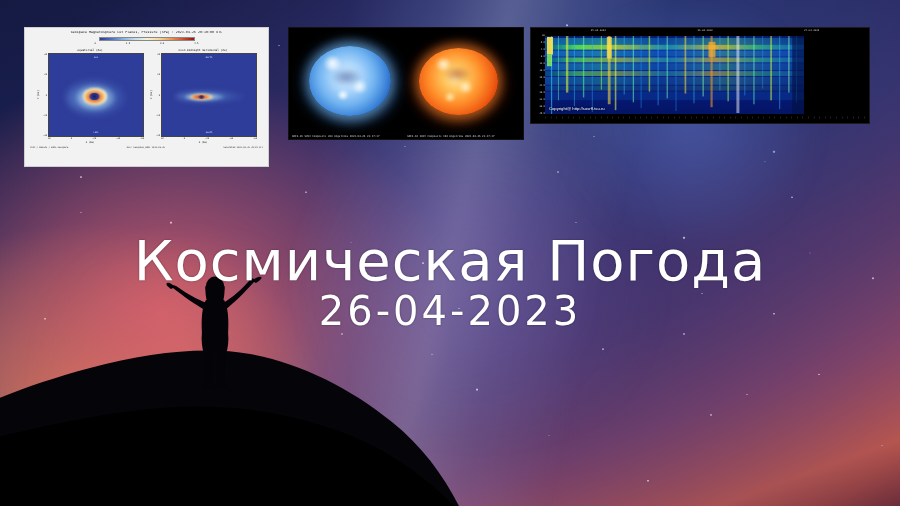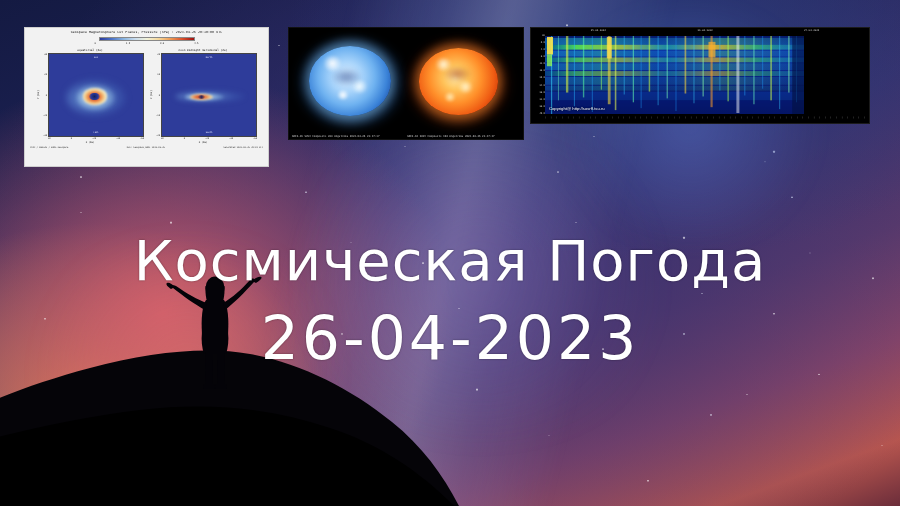--- a/index.html
+++ b/index.html
@@ -170,22 +170,22 @@
   .spec-xt{position:absolute;left:14px;right:4px;bottom:1px;height:6px;
     display:flex;justify-content:space-between;font-size:1.9px;color:#bbb;overflow:hidden;
     font-family:"DejaVu Sans Mono", monospace;}
 
   
   .title-block{position:absolute;left:0;right:0;top:232px;text-align:center;
     pointer-events:none;}
   .t-line1{font-size:56px;color:#fff;letter-spacing:1px;line-height:1.02;
     font-family:"DejaVu Sans", sans-serif;font-weight:400;
     text-shadow:0 0 2px rgba(0,0,0,.45);}
-  .t-line2{font-size:60px;color:#fff;letter-spacing:3px;line-height:1.05;
-    font-family:"DejaVu Sans", sans-serif;font-weight:400;margin-top:18px;
+  .t-line2{font-size:40px;color:#fff;letter-spacing:3px;line-height:1.05;
+    font-family:"DejaVu Sans", sans-serif;font-weight:400;margin-top:1px;
     text-shadow:0 0 2px rgba(0,0,0,.45);}
 </style>
 </head>
 <body>
 
 <div class="stage">
 
   <div class="sky">
     <div class="sky-base"></div>
     <div class="milky"></div>

